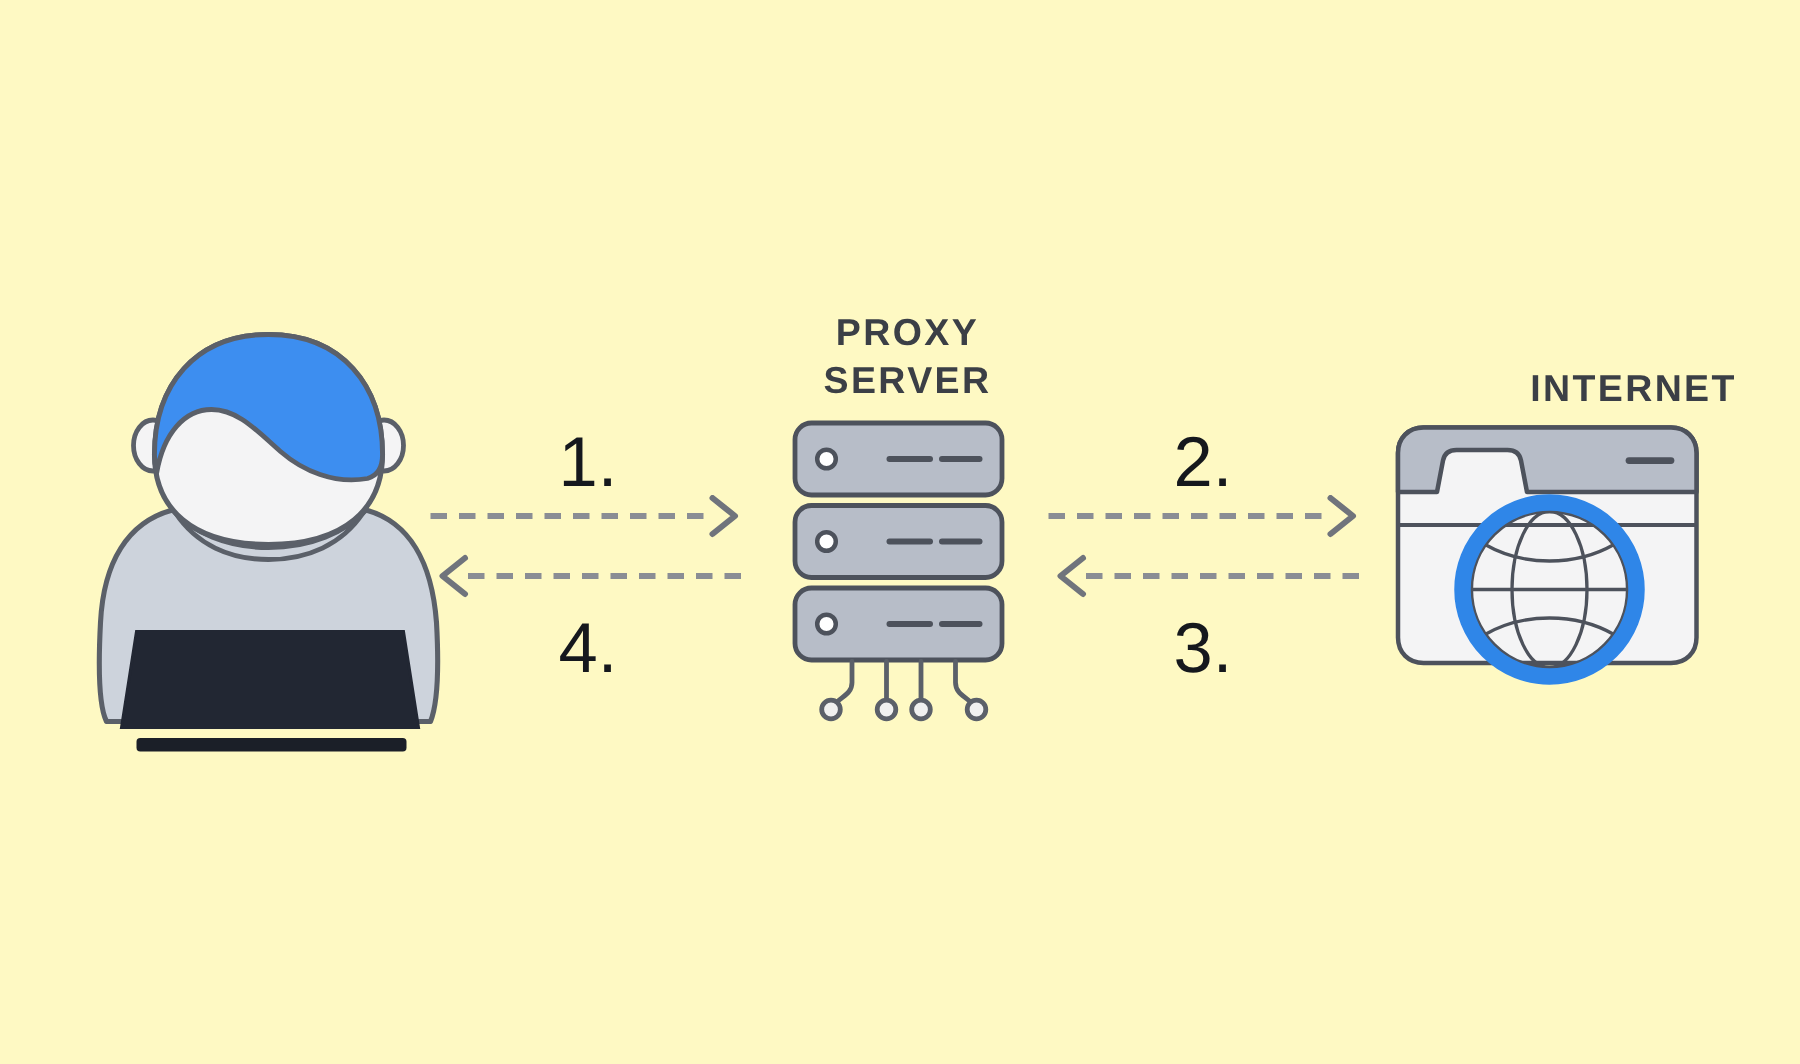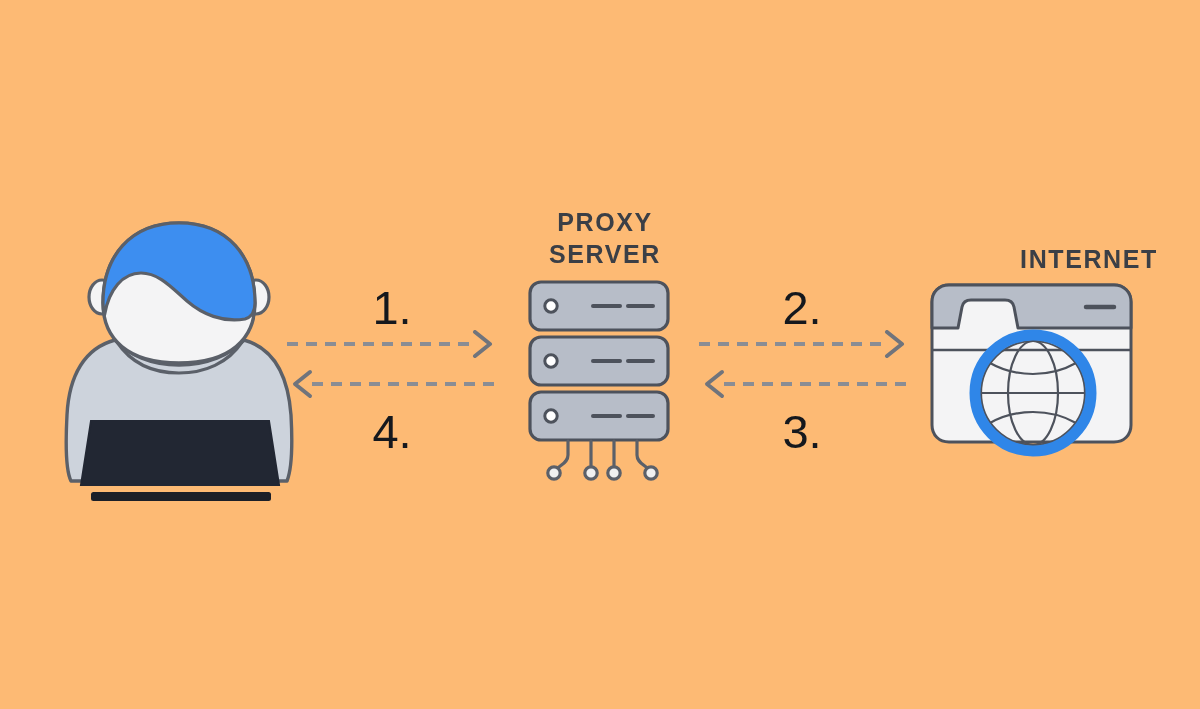--- a/index.html
+++ b/index.html
@@ -7,21 +7,21 @@
     padding: 0;
     background: #f0f0f0;
   }
   body {
     font-family: "Liberation Sans", sans-serif;
   }
   #canvas {
     position: relative;
     width: 1200px;
     height: 709px;
-    background: #fdba74;
+    background: #fef9c3;
     overflow: hidden;
   }
   .node {
     position: absolute;
   }
 
   
   .node-label {
     position: absolute;
     text-align: center;

